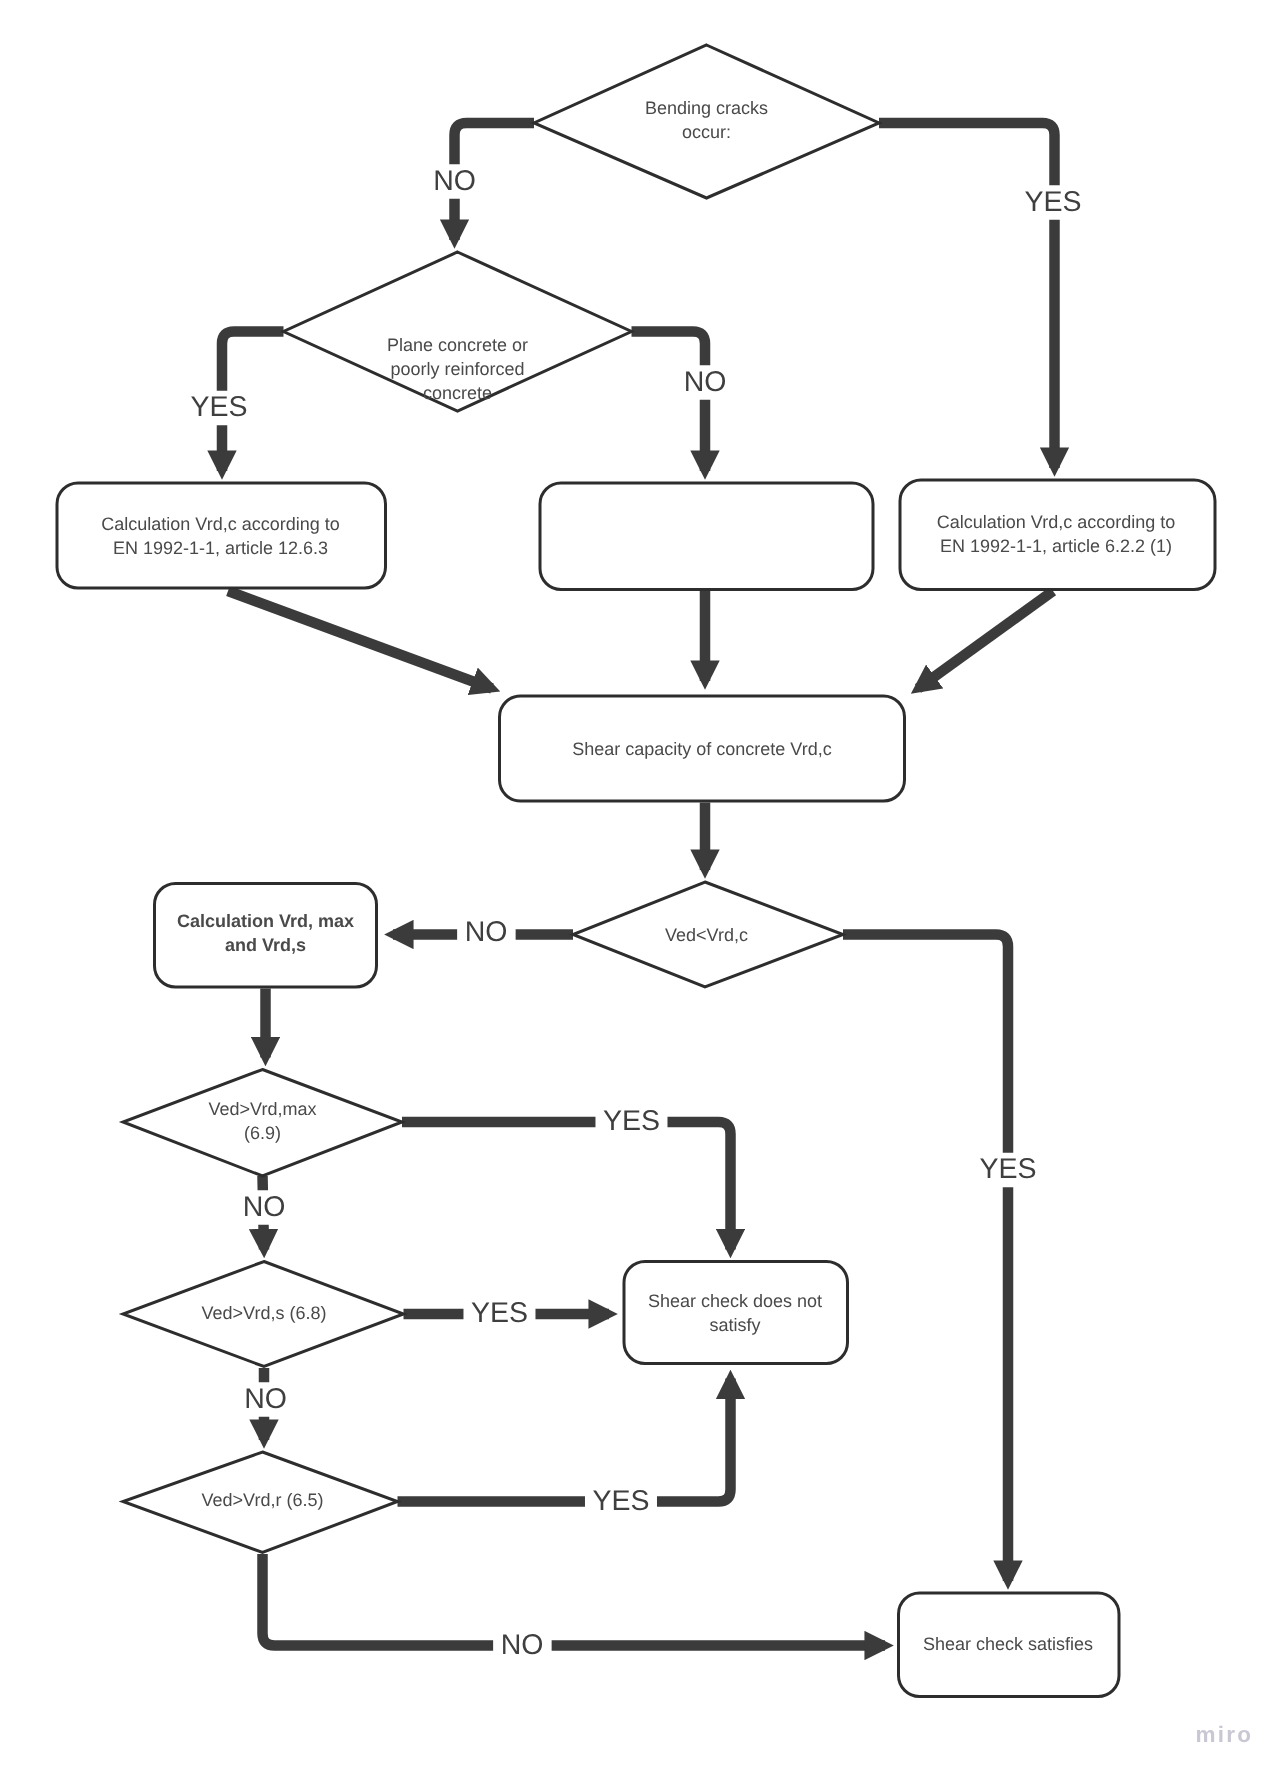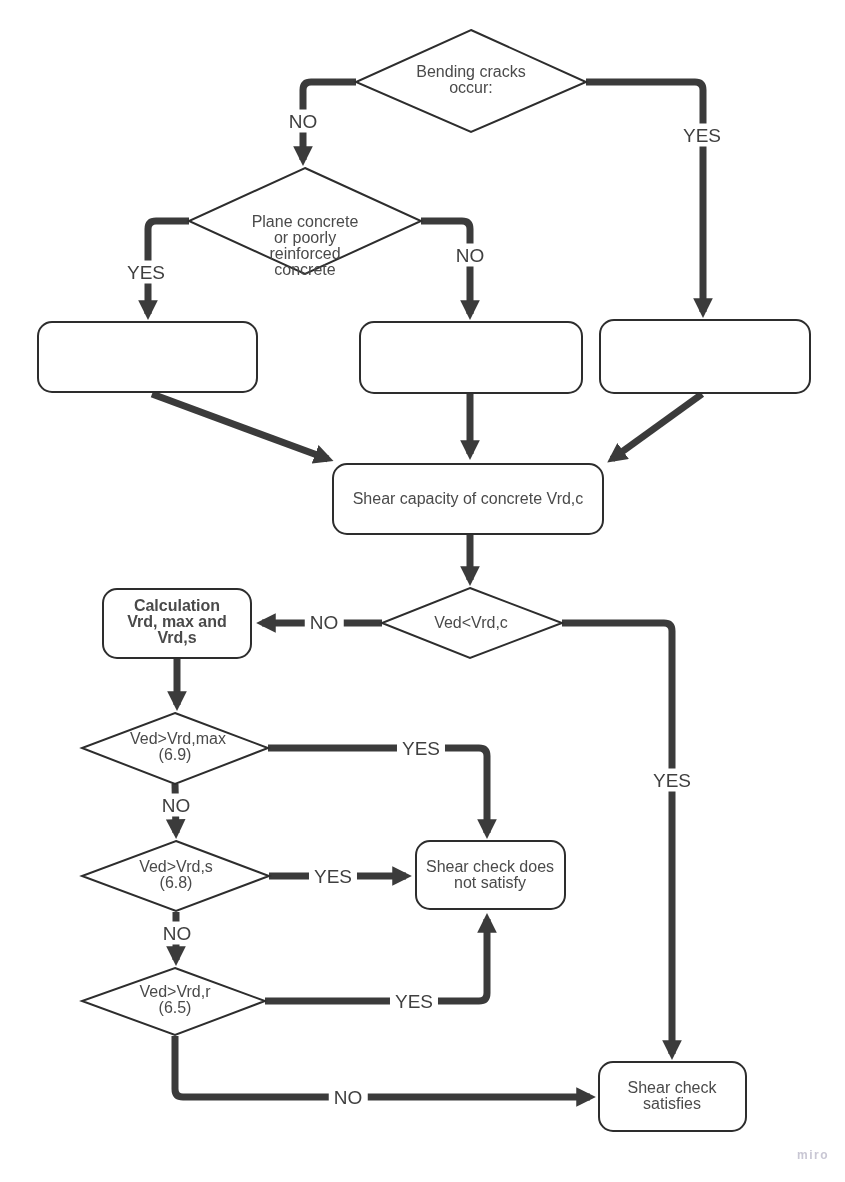--- a/index.html
+++ b/index.html
@@ -5,21 +5,21 @@
   html,body{margin:0;padding:0;background:#ffffff;}
   .canvas{
     position:relative;width:845px;height:1182px;background:#ffffff;
     font-family:"Liberation Sans", sans-serif;overflow:hidden;
   }
   svg.flow{position:absolute;left:0;top:0;}
   .connector{fill:none;stroke:#3b3b3b;stroke-width:7;}
   .shape{fill:#ffffff;stroke:#2d2d2d;stroke-width:2;}
   .nlabel{
     position:absolute;transform:translate(-50%,-50%);
-    font-size:16px;line-height:16px;color:#4a4a4a;text-align:center;
+    font-size:12px;line-height:16px;color:#4a4a4a;text-align:center;
     white-space:normal;
   }
   .elabel{
     position:absolute;transform:translate(-50%,-50%);
     font-size:19px;line-height:21px;color:#3f3f3f;text-align:center;
     background:#ffffff;padding:1px 5px;
   }
   
   .l-bending {left:471px;top:80px;  width:110px;}
   .l-plane   {left:305px;top:220px; width:124px;margin-top:26px;}
@@ -42,21 +42,21 @@
   .e-vrdc-no    {left:324px;top:622px;}
   .e-vrdc-yes   {left:672px;top:780px;}
   .e-vrdmax-yes {left:421px;top:748px;}
   .e-vrdmax-no  {left:176px;top:805px;}
   .e-vrds-yes   {left:333px;top:876px;}
   .e-vrds-no    {left:177px;top:933px;}
   .e-vrdr-yes   {left:414px;top:1001px;}
   .e-vrdr-no    {left:348px;top:1097px;}
   .watermark{
     position:absolute;left:797px;top:1148px;
-    font-size:12px;font-weight:600;letter-spacing:1.5px;color:#c9c7d4;
+    font-size:15px;font-weight:600;letter-spacing:1.5px;color:#c9c7d4;
   }
 </style>
 </head>
 <body>
 
 <div class="canvas">
 
   <svg class="flow" width="845" height="1182" viewBox="0 0 845 1182">
     <defs>
       <marker id="arrow" viewBox="0 0 10 10" refX="7" refY="5" markerWidth="2.8" markerHeight="2.8" orient="auto">
@@ -92,20 +92,22 @@
     <rect class="shape" x="103" y="589" width="148" height="69" rx="14"></rect>
     <polygon class="shape" points="175,713 268,748 175,784 82,748"></polygon>
     <polygon class="shape" points="176,841 269,876 176,911 82,876"></polygon>
     <polygon class="shape" points="175,968 265,1001 175,1035 82,1001"></polygon>
     <rect class="shape" x="416" y="841" width="149" height="68" rx="14"></rect>
     <rect class="shape" x="599" y="1062" width="147" height="69" rx="14"></rect>
   </svg>
 
   <div class="nlabel l-bending">Bending cracks occur:</div>
   <div class="nlabel l-plane">Plane concrete or poorly reinforced concrete</div>
+  <div class="nlabel l-calc1263">Calculation Vrd,c according to EN 1992-1-1, article 12.6.3</div>
+  <div class="nlabel l-calc6221">Calculation Vrd,c according to EN 1992-1-1, article 6.2.2 (1)</div>
   <div class="nlabel l-shear">Shear capacity of concrete Vrd,c</div>
   <div class="nlabel l-vedvrdc">Ved&lt;Vrd,c</div>
   <div class="nlabel l-calcmax">Calculation Vrd, max and Vrd,s</div>
   <div class="nlabel l-vrdmax">Ved&gt;Vrd,max (6.9)</div>
   <div class="nlabel l-vrds">Ved&gt;Vrd,s (6.8)</div>
   <div class="nlabel l-vrdr">Ved&gt;Vrd,r (6.5)</div>
   <div class="nlabel l-notsat">Shear check does not satisfy</div>
   <div class="nlabel l-sat">Shear check satisfies</div>
 
   <div class="elabel e-bending-no">NO</div>

